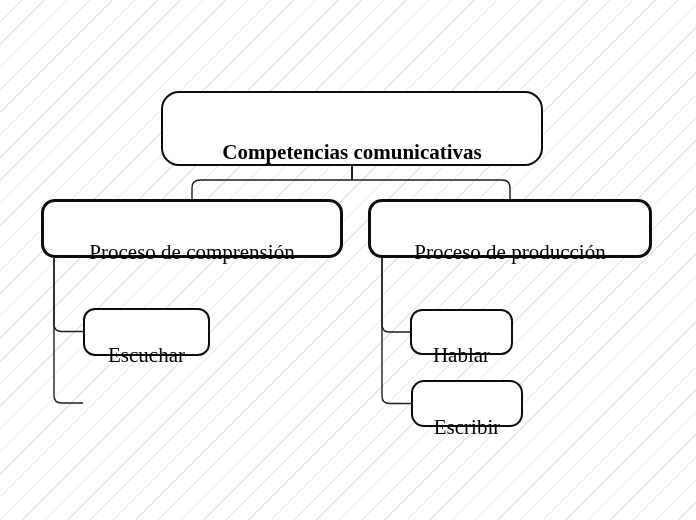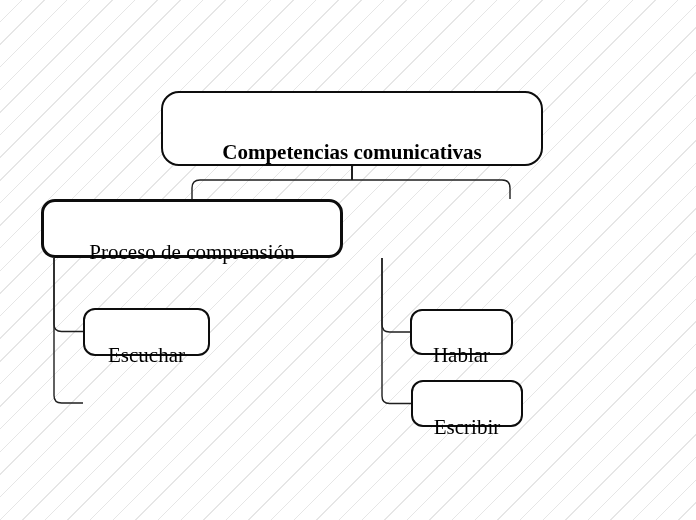--- a/index.html
+++ b/index.html
@@ -46,21 +46,21 @@
     top: 199px; height: 59px;
     border-radius: 14px;
     border-width: 3px;
   }
   #branch-0 { left: 41px;  width: 302px; }
   #branch-1 { left: 368px; width: 284px; }
   .leaf { border-radius: 12px; }
   #leaf-0-0 { left: 83px;  top: 308px; width: 127px; height: 48px; justify-content: center; }
   #leaf-0-1 { left: 83px;  top: 380px; width: 72px;  height: 46px; }
   #leaf-1-0 { left: 410px; top: 309px; width: 103px; height: 46px; }
-  #leaf-1-1 { left: 411px; top: 380px; width: 112px; height: 47px; }
+  #leaf-1-1 { left: 411px; top: 380px; width: 112px; height: 47px; border-radius: 13px; }
 </style>
 </head>
 <body>
 
 <div class="canvas">
 
   <svg class="connectors" viewBox="0 0 696 520" xmlns="http://www.w3.org/2000/svg">
     <g fill="none" stroke="#1f1f1f" stroke-linecap="butt">
       <path stroke-width="2" d="M352 166 L352 180"></path>
       <path stroke-width="1.4" d="M192 199 L192 188 Q192 180 200 180 L502 180 Q510 180 510 188 L510 199"></path>
@@ -72,20 +72,23 @@
   </svg>
 
   <div class="node root" id="root-node">
     <span>Competencias comunicativas</span>
   </div>
 
   <div class="node branch" id="branch-0">
     <span>Proceso de comprensión</span>
   </div>
 
+  <div class="node branch" id="branch-1">
+    <span>Proceso de producción</span>
+  </div>
 
   <div class="node leaf" id="leaf-0-0">
     <span>Escuchar</span>
   </div>
 
 
   <div class="node leaf" id="leaf-1-0">
     <span>Hablar</span>
   </div>
 

